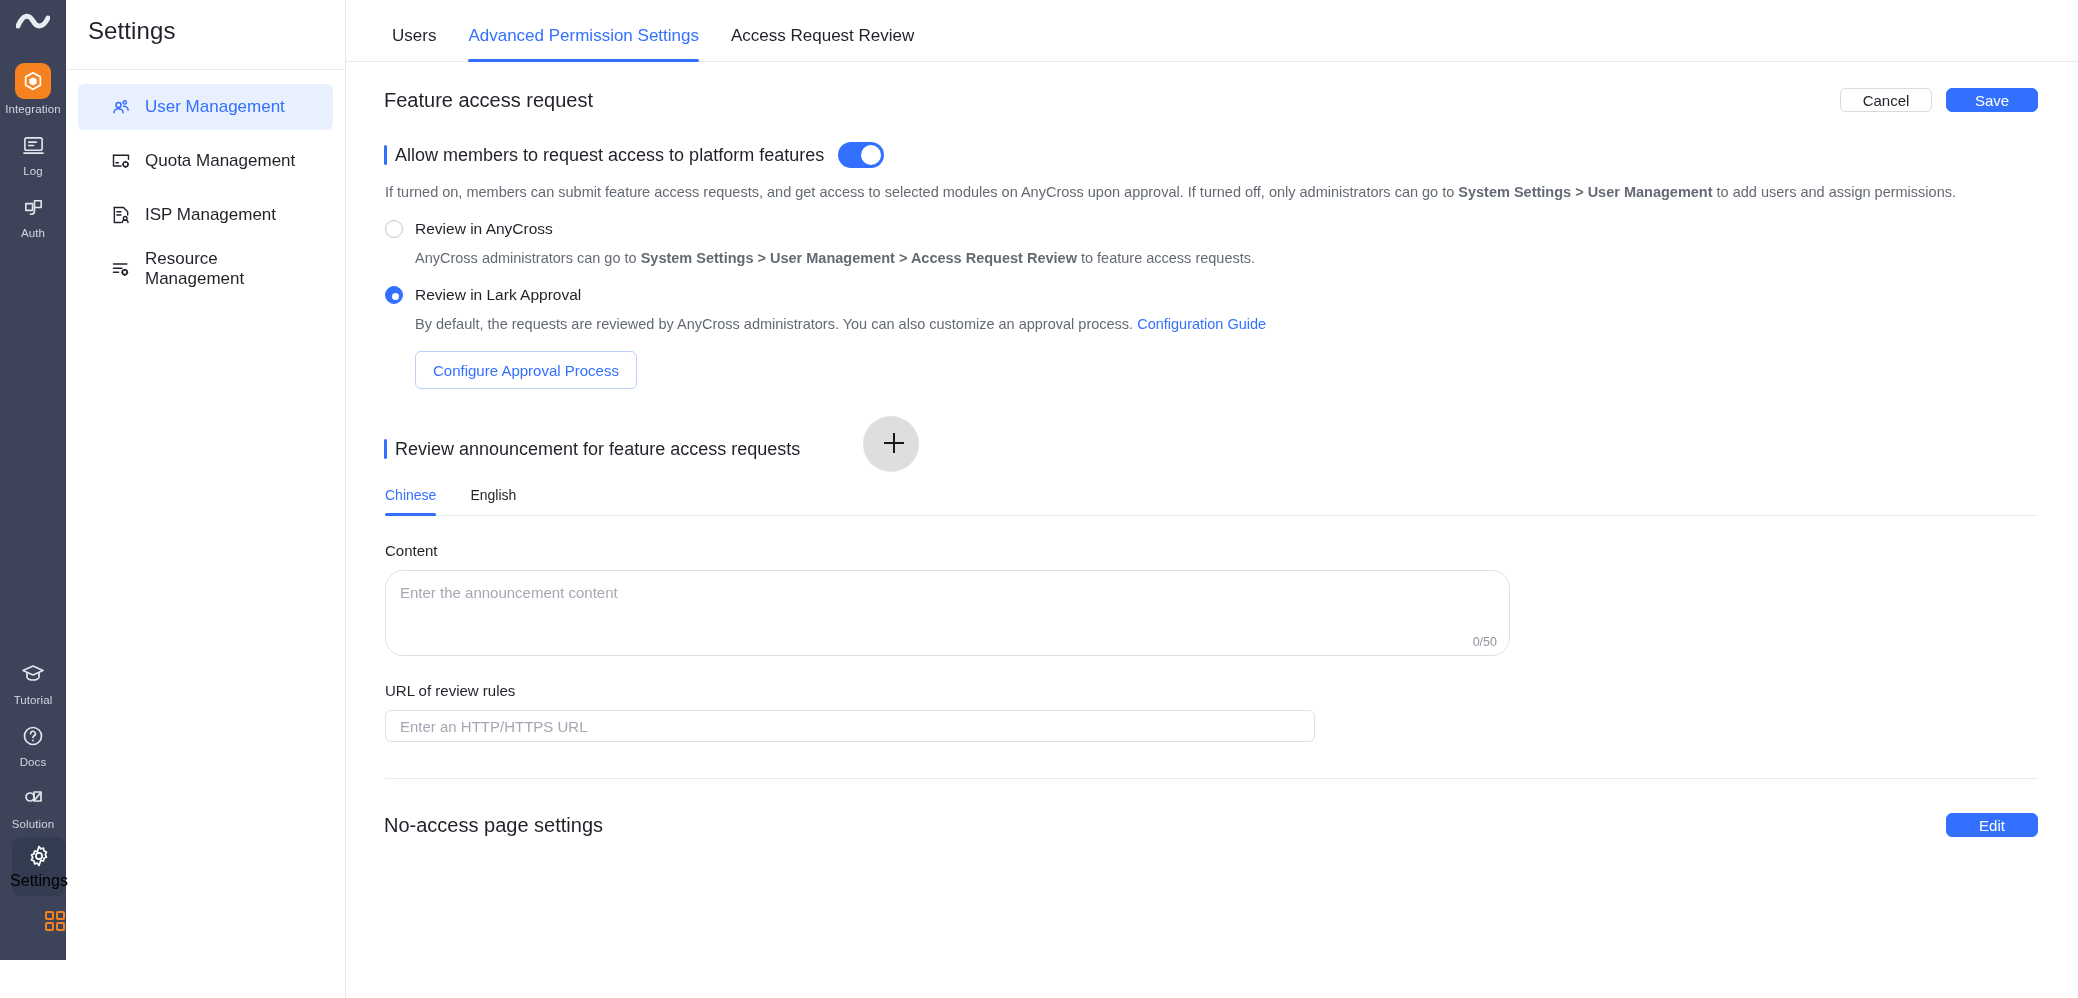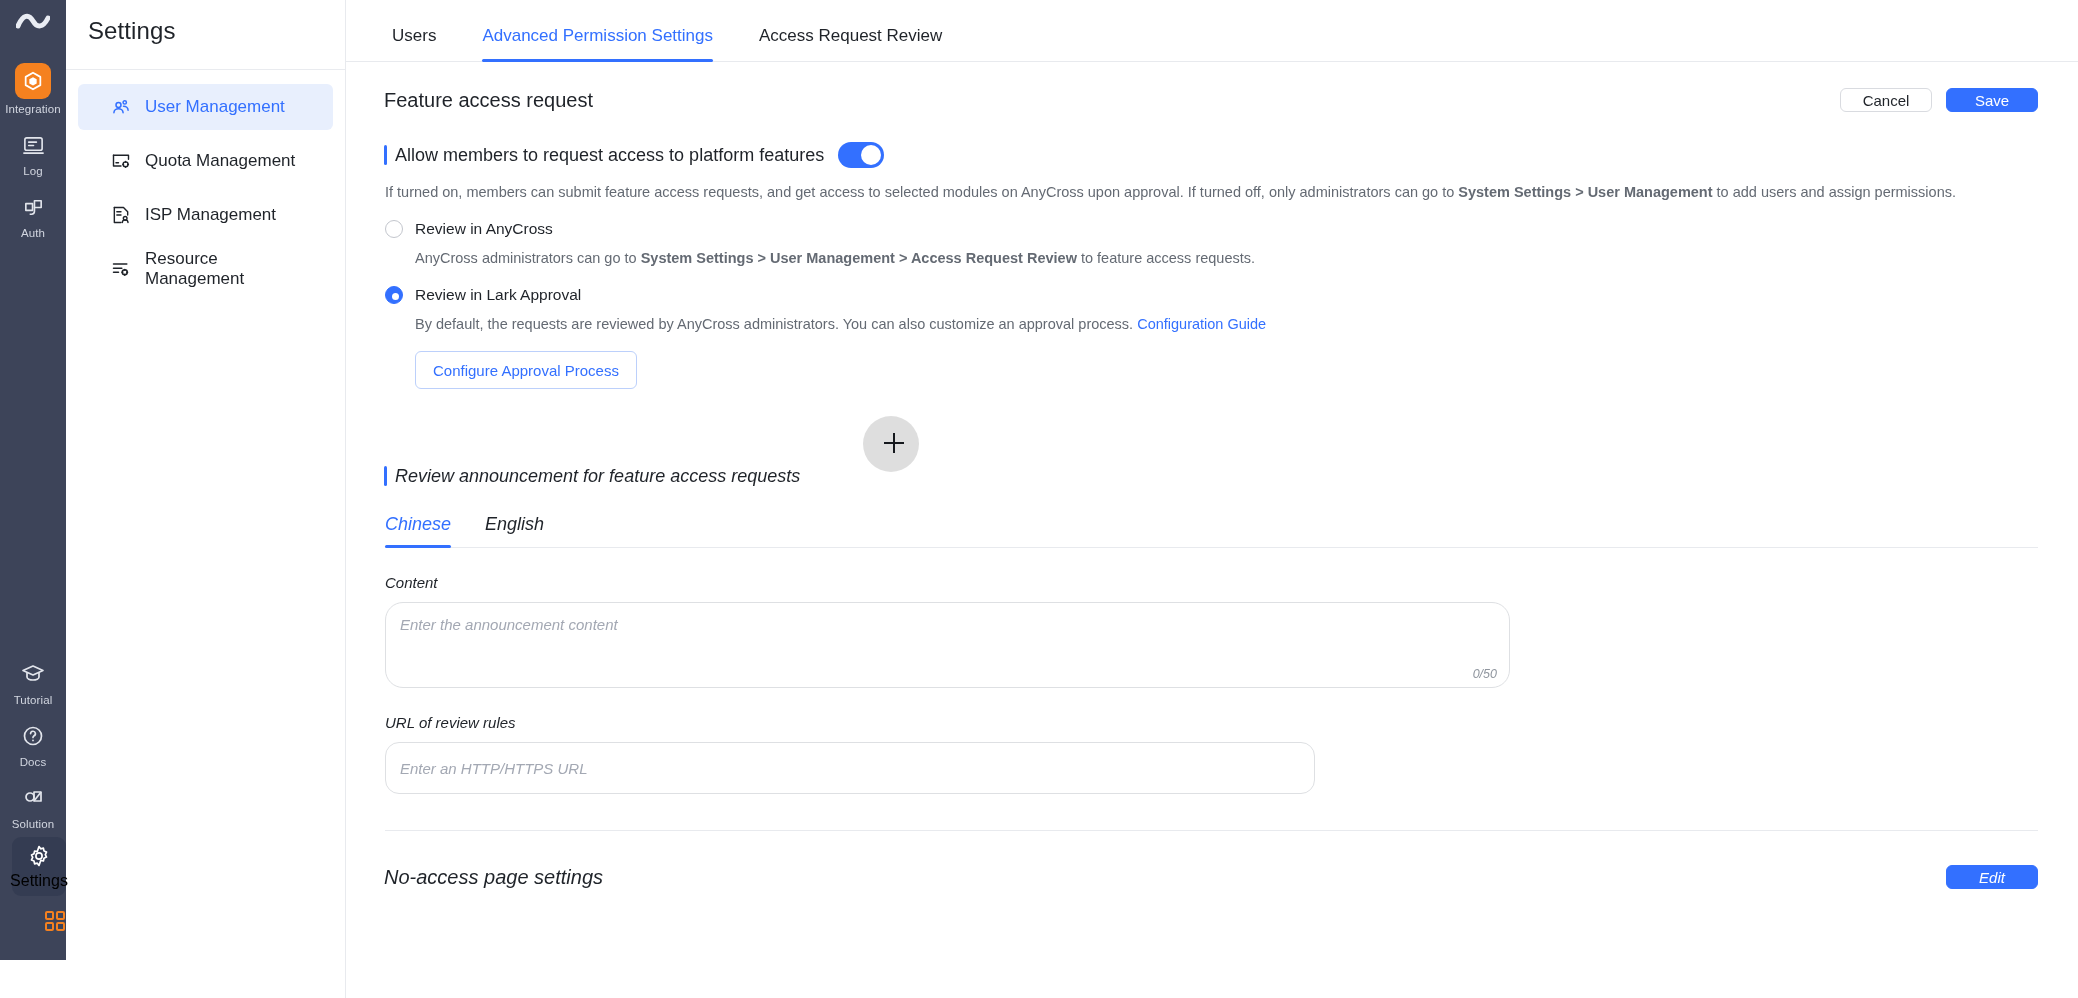--- a/index.html
+++ b/index.html
@@ -66,21 +66,21 @@
     color: #1f2329; font-size: 17px;
     margin-bottom: 8px;
   }
   .nav-item .nic { width: 22px; height: 22px; margin-right: 13px; display:flex; align-items:center; justify-content:center; flex:0 0 22px;}
   .nav-item.active { background: #e8effd; color: #3370ff; }
   .nav-item.active .nic svg { stroke: #3370ff; }
 
   
   .main { flex: 1 1 auto; height: 998px; background: #fff; position: relative; overflow: hidden; }
   .tabs {
-    display: flex; align-items: flex-end; gap: 14px;
+    display: flex; align-items: flex-end; gap: 0;
     height: 62px; padding-left: 30px;
     border-bottom: 1px solid #e8eaee;
   }
   .tab {
     font-size: 17px; color: #1f2329; cursor: pointer;
     padding: 0 16px 14px 16px; position: relative;
     line-height: 22px;
   }
   .tab.active { color: #3370ff; font-weight: 400; }
   .tab.active::after {
@@ -146,24 +146,24 @@
   .radio-desc b { font-weight: 600; }
   .link { color: #3370ff; cursor: pointer; }
 
   .ghost-btn {
     margin: 17px 0 0 39px;
     height: 38px; padding: 0 17px; border-radius: 6px;
     border: 1px solid #bcd0fb; background: #fff; color: #3370ff;
     font-size: 15px; display: inline-flex; align-items: center; cursor: pointer;
   }
 
-  .section2 { margin-top: 75px; font-style: italic; }
+  .section2 { margin-top: 48px; }
   .sub-tabs { display: flex; gap: 0; margin: 26px 0 0 9px; border-bottom: 1px solid #e8eaee; }
   .sub-tab {
-    font-size: 18px; color: #1f2329; padding: 0 14px 12px 14px;
+    font-size: 14px; color: #1f2329; padding: 0 14px 12px 14px;
     cursor: pointer; position: relative; margin-right: 6px;
   }
   .sub-tab:first-child { padding-left: 0; }
   .sub-tab.active { color: #3370ff; }
   .sub-tab.active::after {
     content: ""; position: absolute; left: 0; right: 14px; bottom: -1px;
     height: 3px; background: #3370ff; border-radius: 2px;
   }
   .field-label { font-size: 15px; color: #1f2329; margin: 26px 0 11px 9px; }
   .textarea-wrap {
@@ -173,22 +173,22 @@
   }
   .textarea-ph {
     position: absolute; left: 14px; top: 13px;
     font-size: 15px; color: #a3a8b3;
   }
   .counter {
     position: absolute; right: 12px; bottom: 6px;
     font-size: 12.5px; color: #8f959e;
   }
   .input-wrap {
-    margin-left: 9px; width: 930px; height: 52px;
-    border: 1px solid #dee0e3; border-radius: 14px; background: #fff;
+    margin-left: 9px; width: 930px; height: 32px;
+    border: 1px solid #dee0e3; border-radius: 6px; background: #fff;
     display: flex; align-items: center; padding: 2px 14px;
   }
   .input-ph { font-size: 15px; color: #a3a8b3; }
 
   .hr { height: 1px; background: #e8eaee; margin: 36px 0 0 9px; }
   .foot-head {
     display: flex; align-items: center; justify-content: space-between;
     margin: 34px 0 0 8px;
   }
 

